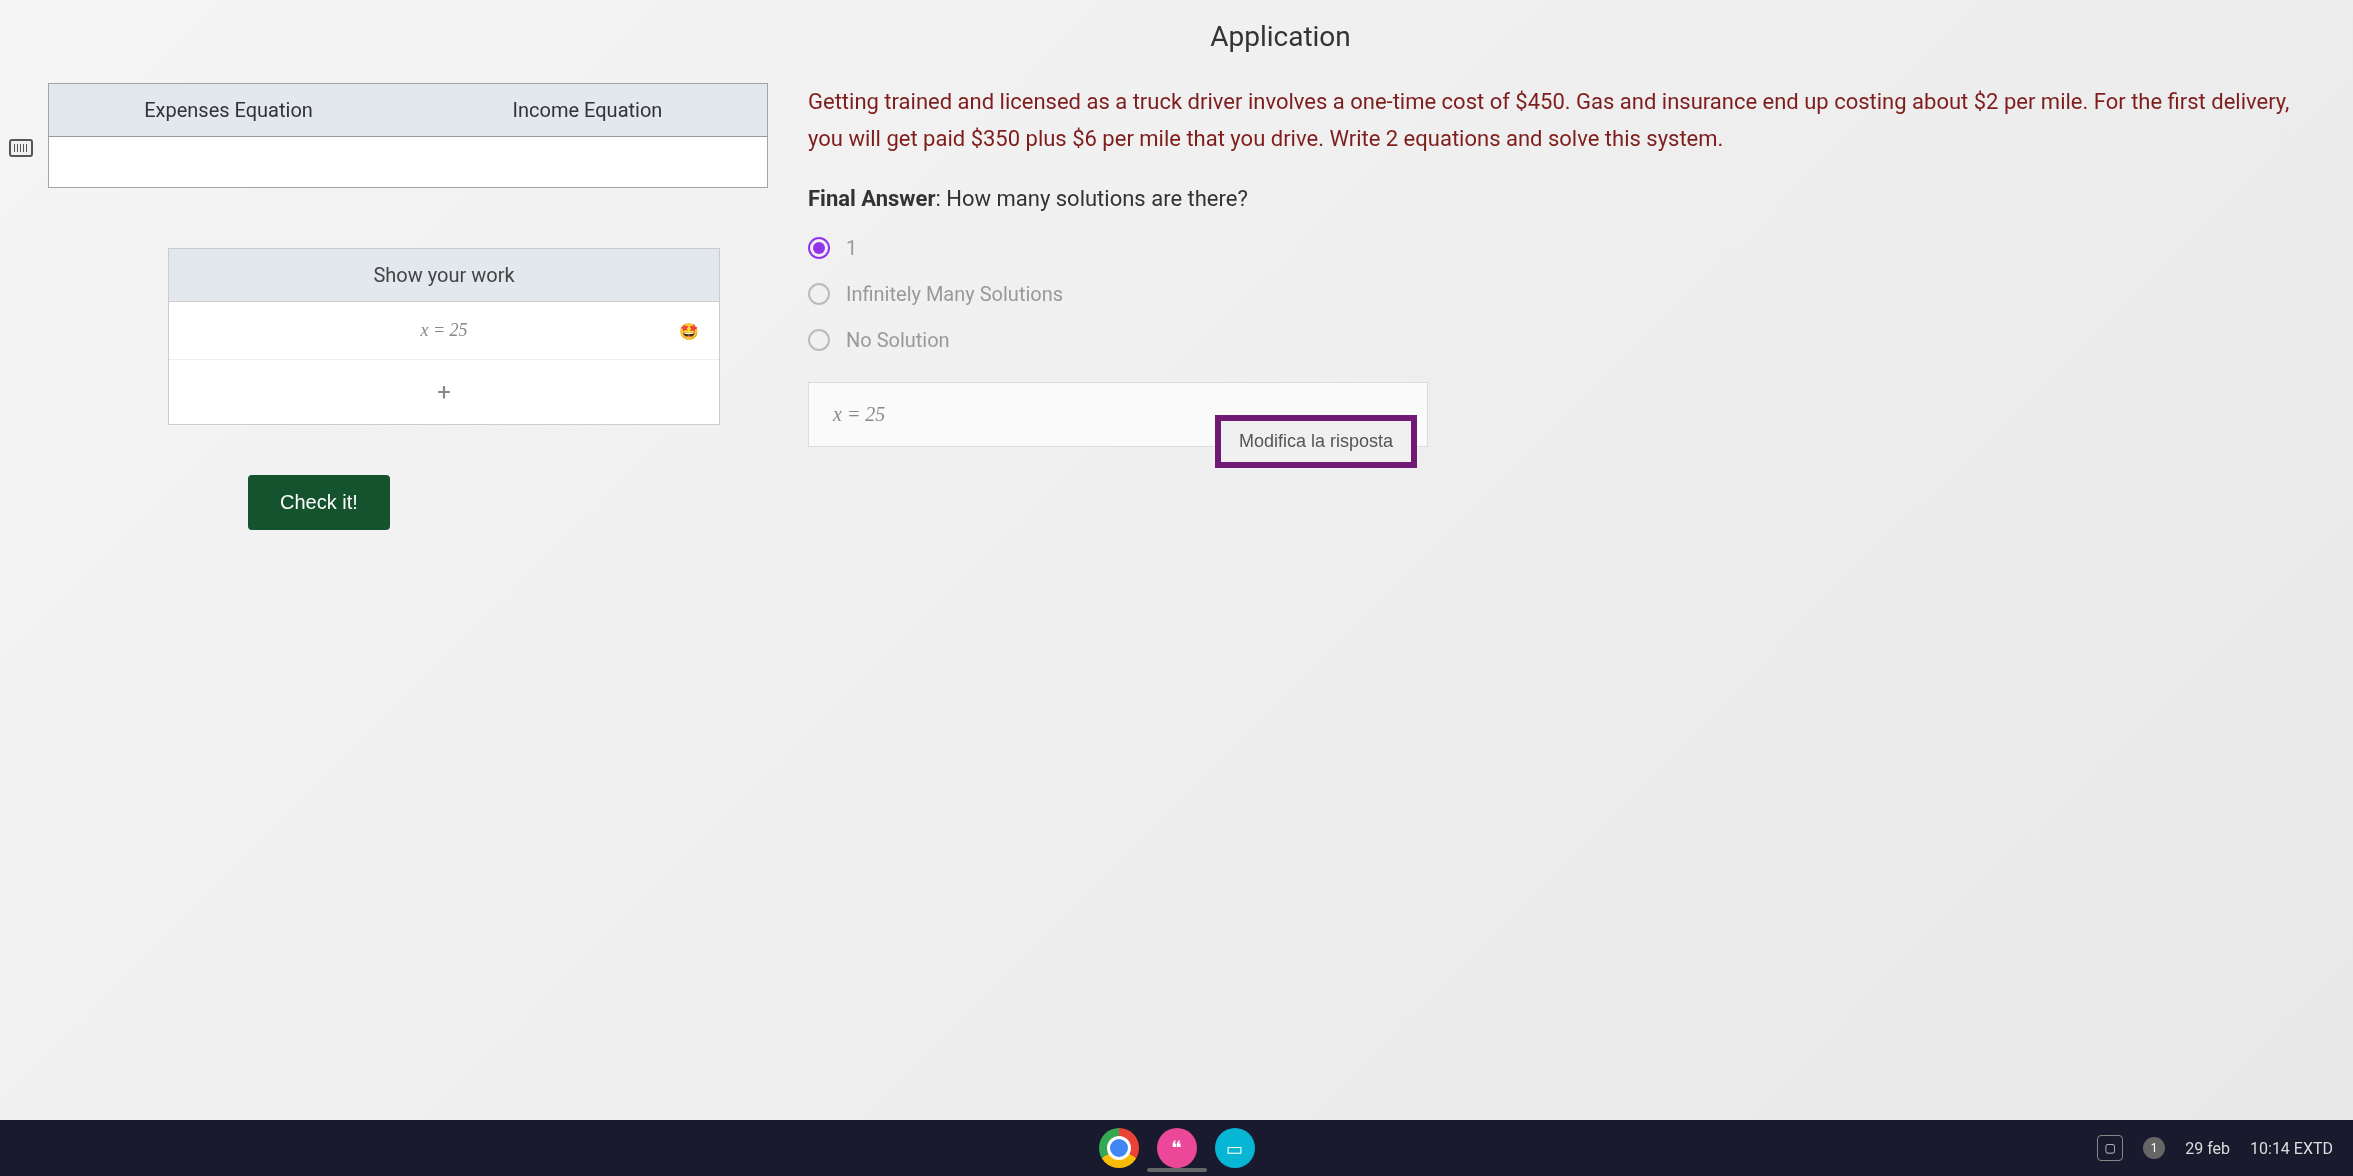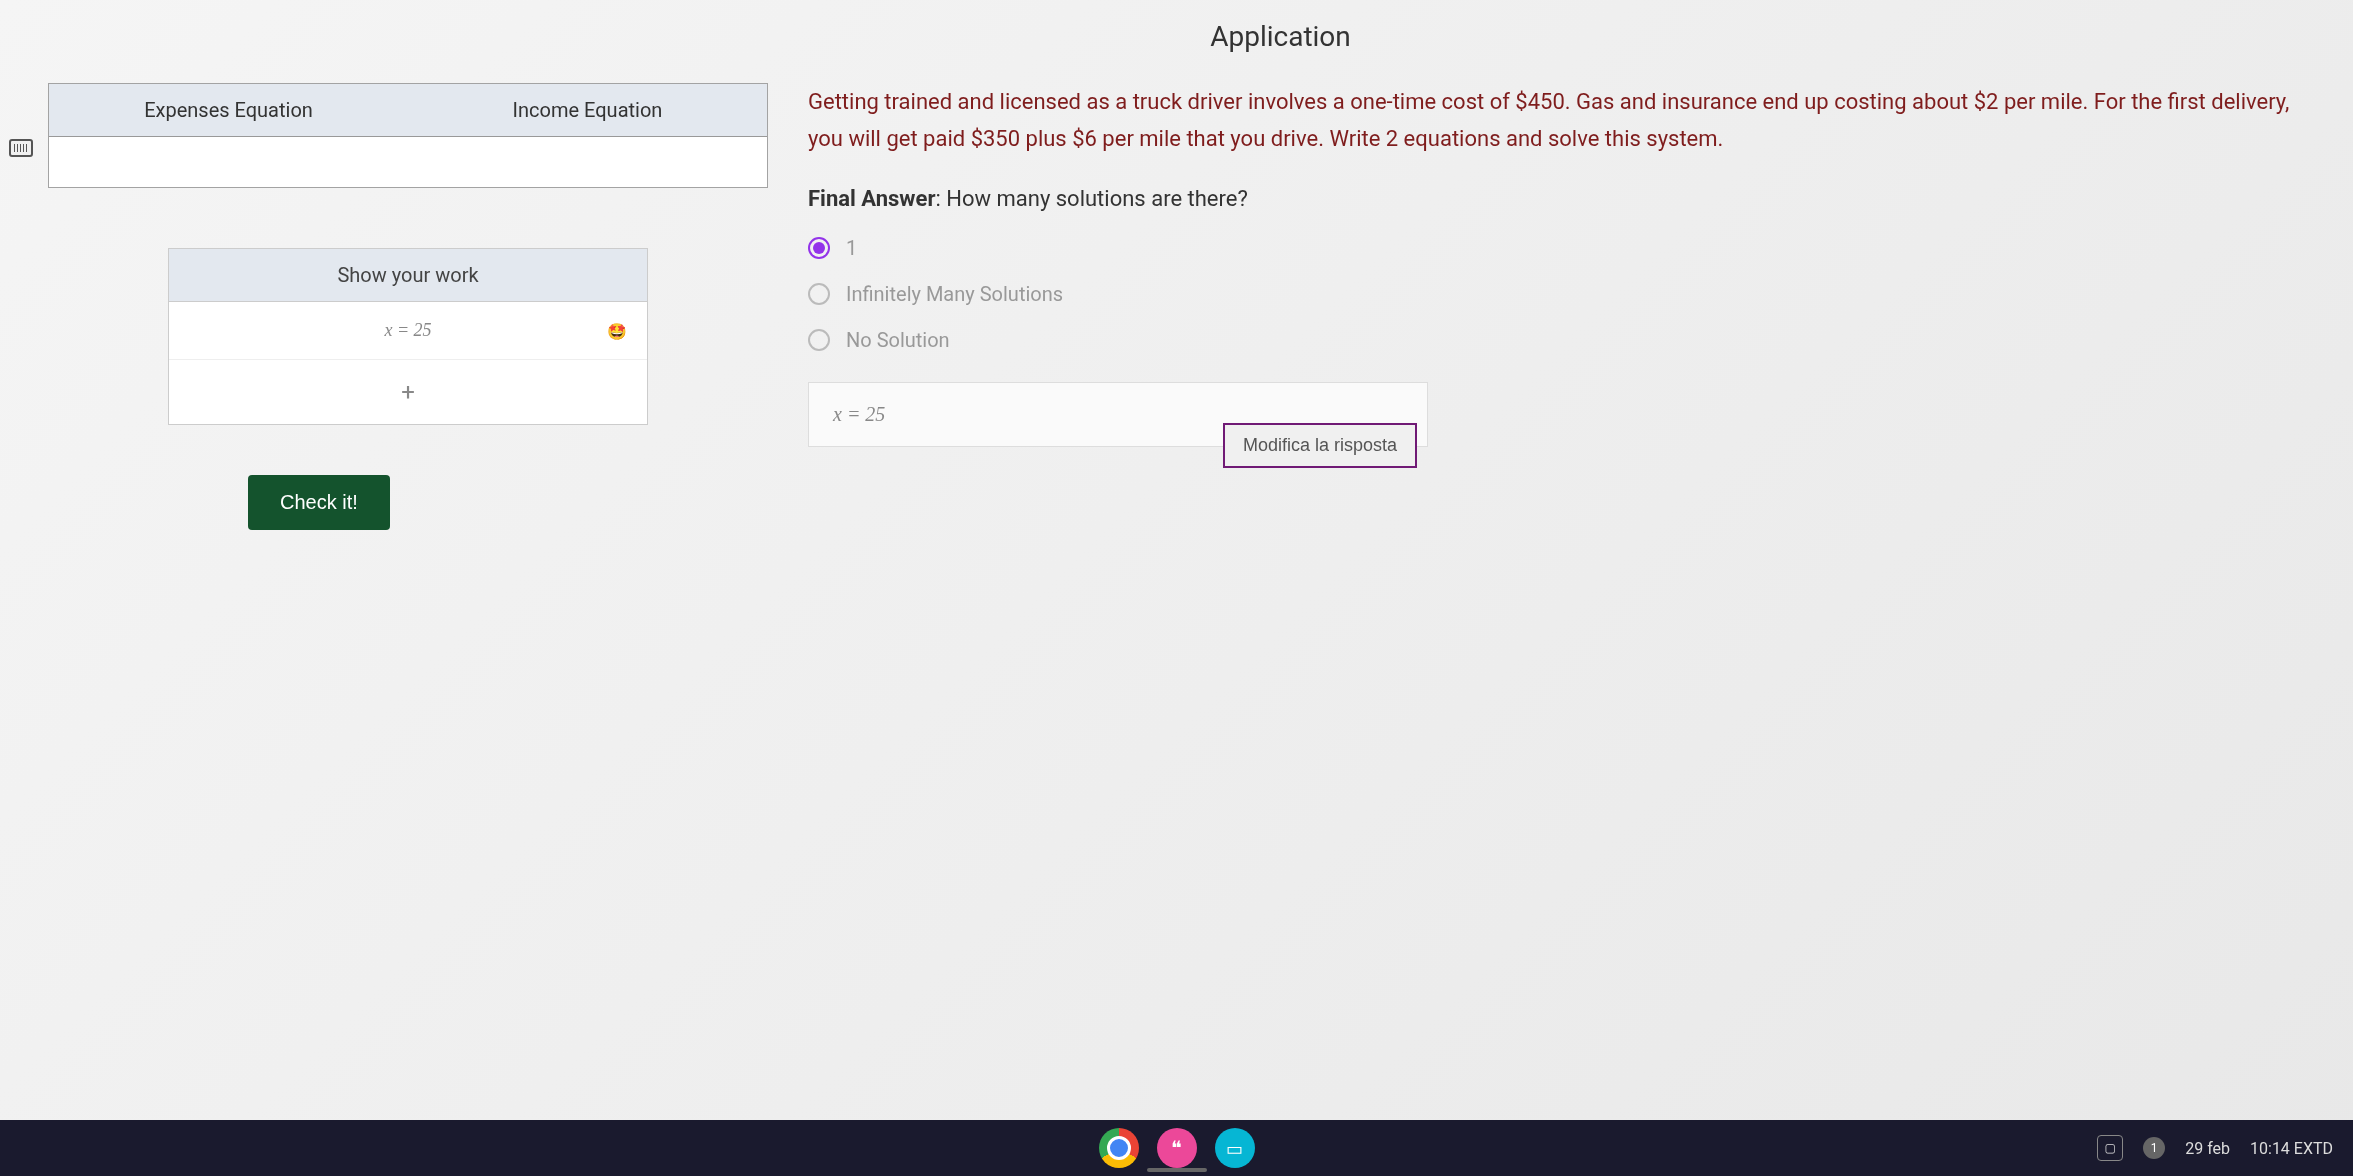--- a/index.html
+++ b/index.html
@@ -77,21 +77,21 @@
       border-right: 1px solid #999;
     }
     .eq-cell {
       height: 50px;
       background: #fff;
     }
     .eq-col:first-child .eq-cell {
       border: 2px solid #7b2d8e;
     }
     .work-panel {
-      width: 480px;
+      width: 552px;
       margin-left: 120px;
       border: 1px solid #ccc;
       background: #fff;
     }
     .work-header {
       background: #e3e8ef;
       padding: 14px;
       text-align: center;
       font-size: 20px;
       color: #444;
@@ -189,21 +189,21 @@
       font-family: 'Times New Roman', serif;
       font-style: italic;
       font-size: 20px;
       color: #888;
     }
     .modify-btn {
       position: absolute;
       right: 10px;
       bottom: -22px;
       background: #f0f0f0;
-      border: 2px solid #701a75;
+      border: 6px solid #701a75;
       padding: 10px 18px;
       font-size: 18px;
       color: #555;
       cursor: pointer;
     }
     .taskbar {
       position: fixed;
       bottom: 0;
       left: 0;
       right: 0;

